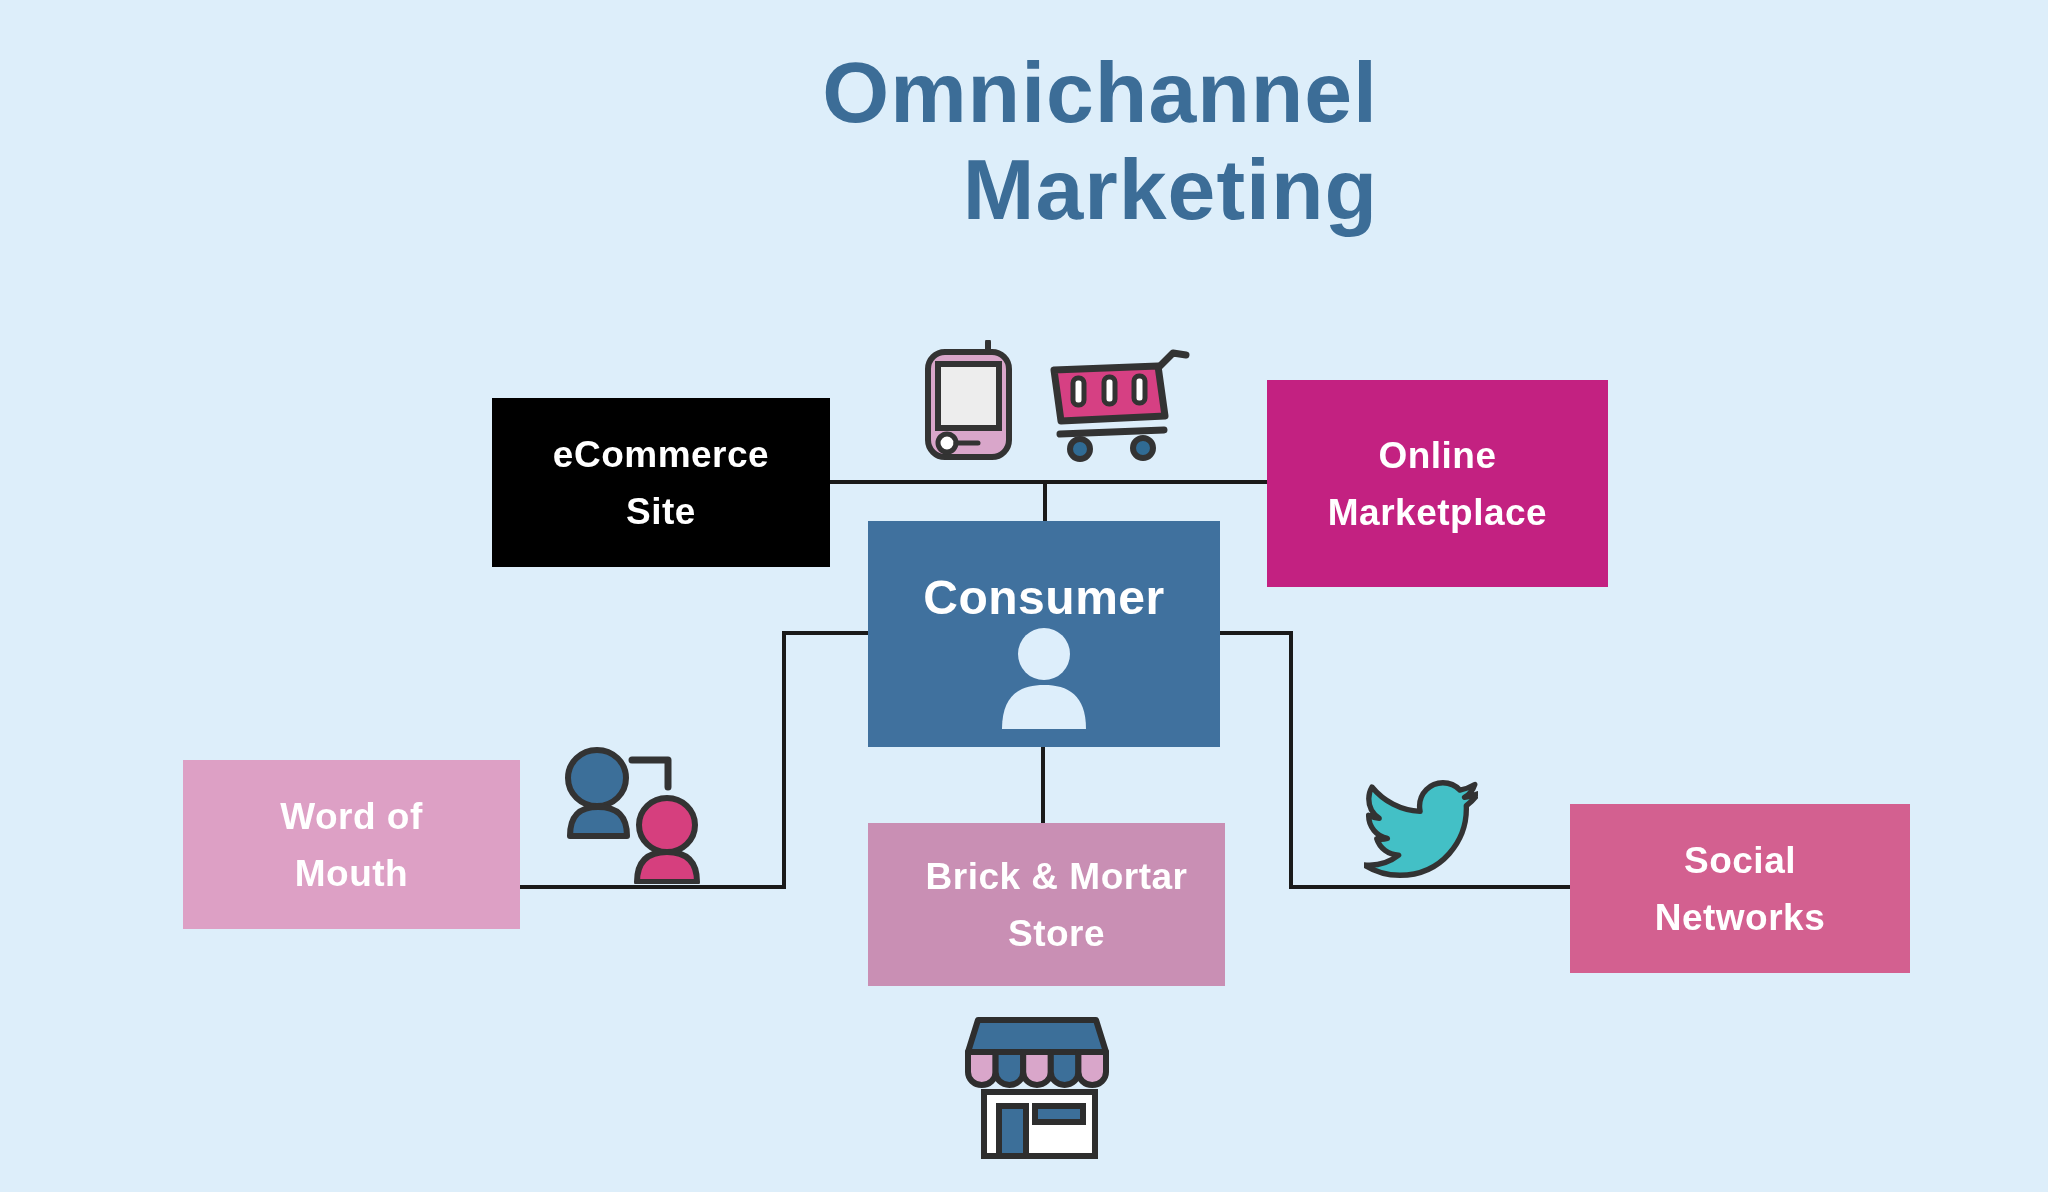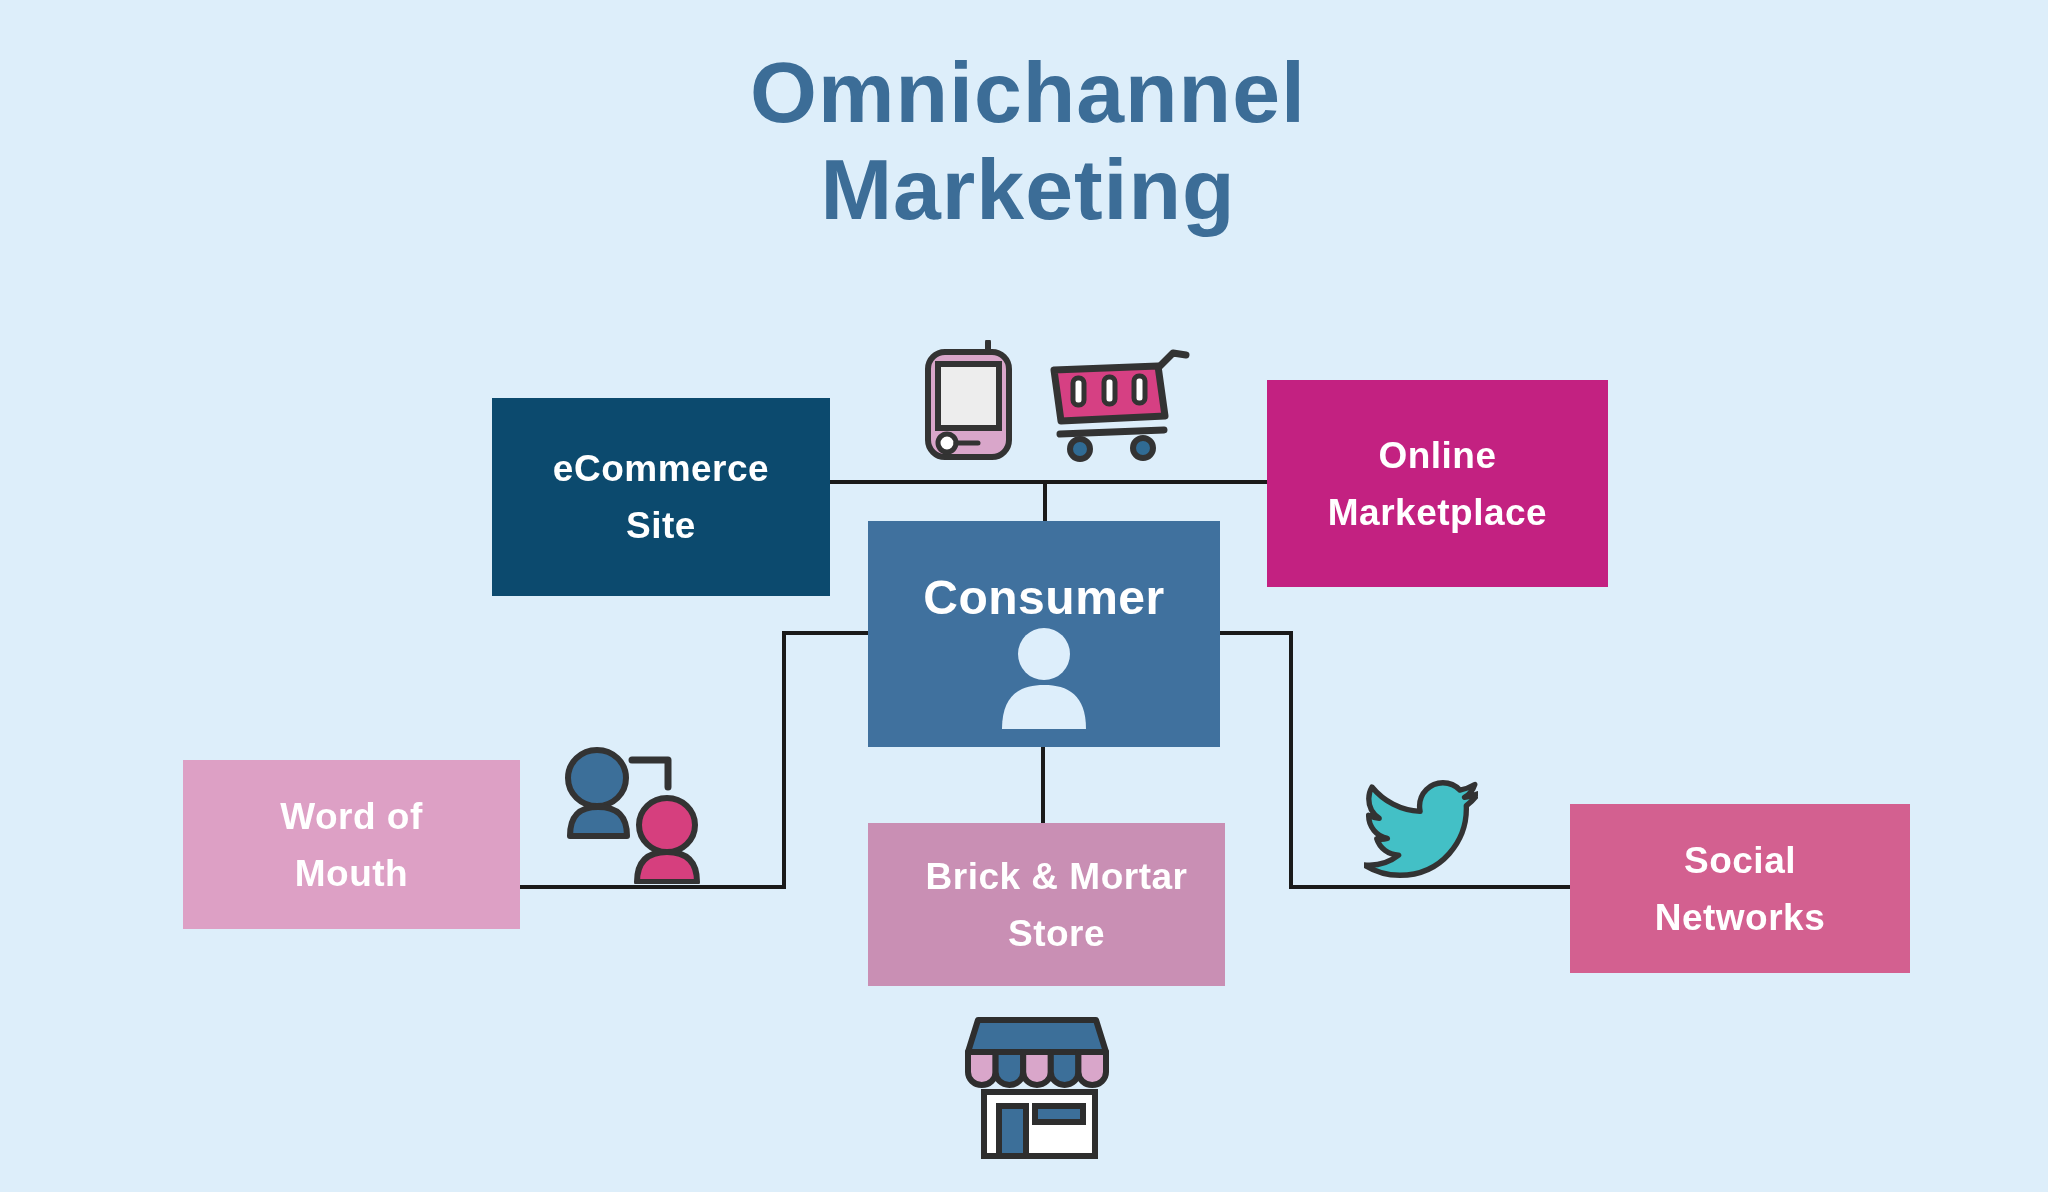--- a/index.html
+++ b/index.html
@@ -5,21 +5,21 @@
   html,body{margin:0;padding:0;background:#c9d8e4;}
   .canvas{
     position:relative;
     width:2048px;height:1192px;
     overflow:hidden;
     font-family:"Liberation Sans", sans-serif;
   }
   .title{
     position:absolute;
     left:678px;top:44px;width:700px;
-    text-align:center;
+    text-align:right;
     font-size:86px;line-height:97px;
     font-weight:bold;letter-spacing:1px;
   }
   .line{position:absolute;}
   .node{
     position:absolute;
     display:flex;align-items:center;justify-content:center;
     text-align:center;
   }
   .label{
@@ -92,21 +92,21 @@
     <polygon points="16,6 134,6 144,38 6,38" fill="#3c6f99" stroke="#2e2e2e" stroke-width="6" stroke-linejoin="round"></polygon>
     <path d="M6,38 h27.6 v20 a13.8,13 0 0 1 -27.6,0 Z" fill="#d9a6ca" stroke="#2e2e2e" stroke-width="6" stroke-linejoin="round"></path>
     <path d="M33.6,38 h27.6 v20 a13.8,13 0 0 1 -27.6,0 Z" fill="#3c6f99" stroke="#2e2e2e" stroke-width="6" stroke-linejoin="round"></path>
     <path d="M61.2,38 h27.6 v20 a13.8,13 0 0 1 -27.6,0 Z" fill="#d9a6ca" stroke="#2e2e2e" stroke-width="6" stroke-linejoin="round"></path>
     <path d="M88.8,38 h27.6 v20 a13.8,13 0 0 1 -27.6,0 Z" fill="#3c6f99" stroke="#2e2e2e" stroke-width="6" stroke-linejoin="round"></path>
     <path d="M116.4,38 h27.6 v20 a13.8,13 0 0 1 -27.6,0 Z" fill="#d9a6ca" stroke="#2e2e2e" stroke-width="6" stroke-linejoin="round"></path>
     <rect x="37" y="92" width="27" height="50" fill="#3c6f99" stroke="#2e2e2e" stroke-width="6"></rect>
     <rect x="73" y="92" width="48" height="16" fill="#3c6f99" stroke="#2e2e2e" stroke-width="6"></rect>
   </svg>
 
-  <div class="node" style="left: 492px; top: 398px; width: 338px; height: 198px; background-color: #0c4a6e;">
+  <div class="node" style="left: 492px; top: 398px; width: 338px; height: 169px; background-color: #000000;">
     <span class="label">eCommerce
 Site</span>
   </div>
 
   <div class="node" style="left: 1267px; top: 380px; width: 341px; height: 207px; background-color: rgb(195, 33, 129);">
     <span class="label">Online
 Marketplace</span>
   </div>
 
   <div class="node consumer" style="left: 868px; top: 521px; width: 352px; height: 226px; background-color: rgb(64, 113, 158);">

